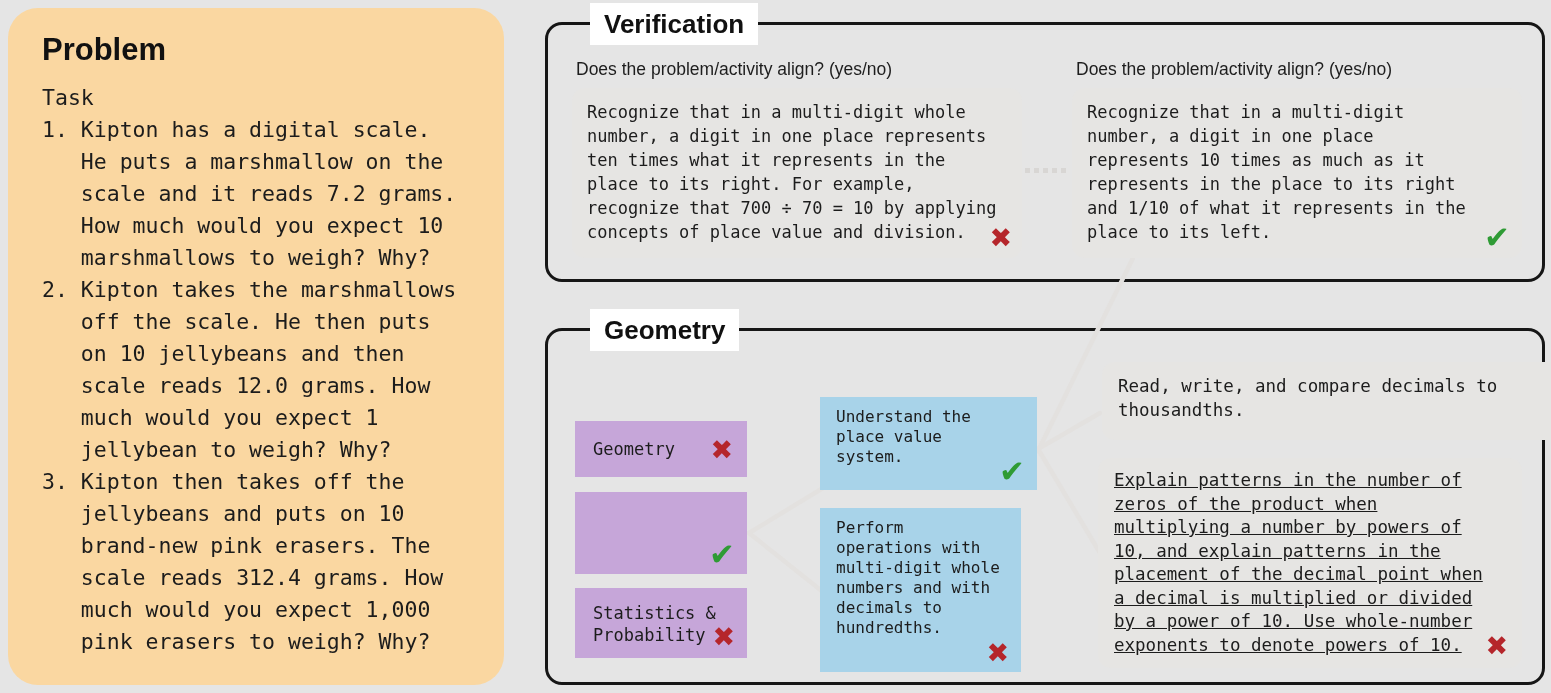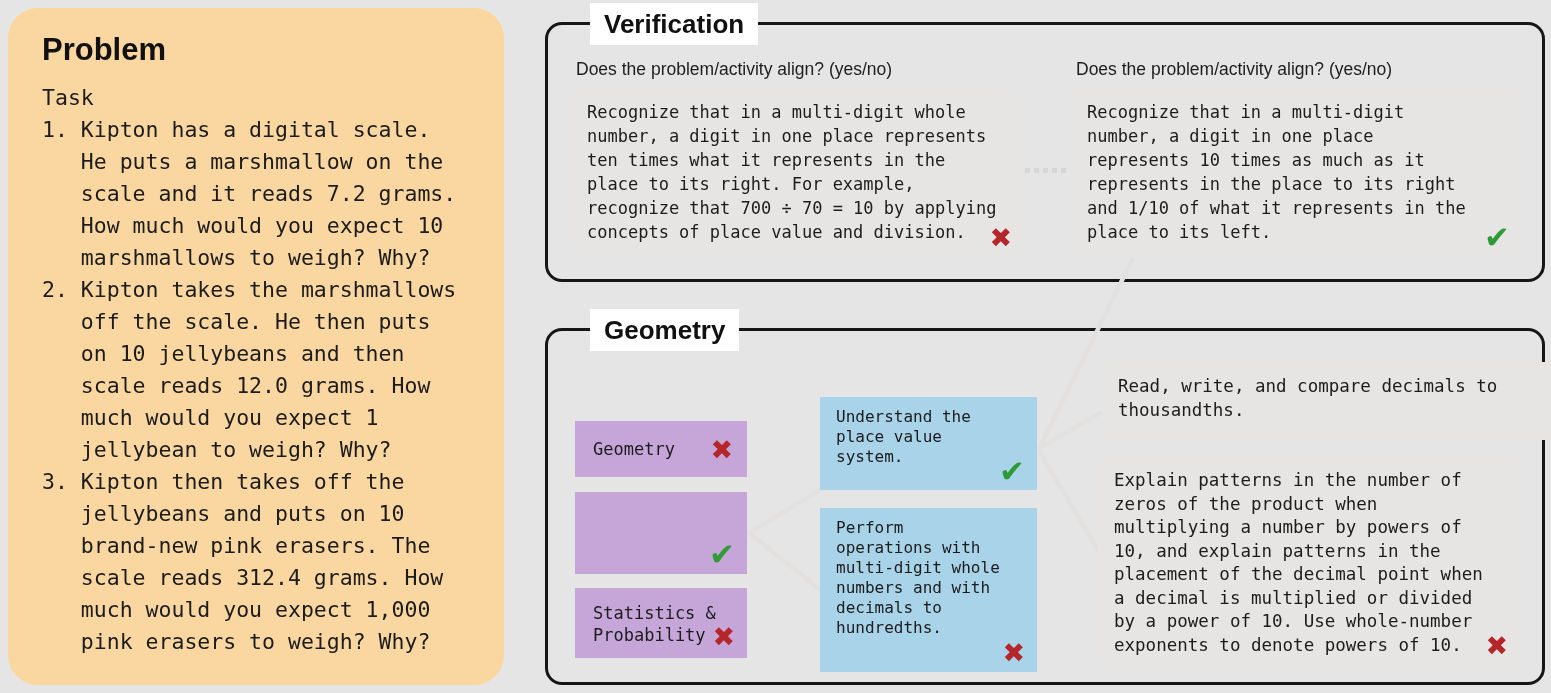--- a/index.html
+++ b/index.html
@@ -135,37 +135,37 @@
 Probability</div>
     <span class="mark no" style="right:12px; bottom:8px;">✖</span>
   </div>
 
   <div class="card blue-card" style="left:820px; top:397px; width:217px; height:93px;">
     <div class="txt mono b-text" style="left:16px; top:10px;">Understand the
 place value
 system.</div>
     <span class="mark yes" style="right:12px; bottom:3px;">✔</span>
   </div>
-  <div class="card blue-card" style="left:820px; top:508px; width:217px; height:164px;">
+  <div class="card blue-card" style="left:820px; top:508px; width:201px; height:164px;">
     <div class="txt mono b-text" style="left:16px; top:10px;">Perform
 operations with
 multi-digit whole
 numbers and with
 decimals to
 hundredths.</div>
     <span class="mark no" style="right:12px; bottom:6px;">✖</span>
   </div>
 
   <div class="card gray-card" style="left:1102px; top:362px; width:484px; height:78px;">
     <div class="txt mono s-text" style="left:16px; top:12px;">Read, write, and compare decimals to
 thousandths.</div>
     <span class="mark no" style="right:14px; bottom:6px;">✖</span>
   </div>
   <div class="card gray-card" style="left:1098px; top:458px; width:424px; height:210px;">
-    <div class="txt mono s-text" style="left:16px; top:11px; line-height:23.5px;">Explain patterns in the number of
+    <div class="txt mono s-text" style="left:16px; top:11px; line-height:23.5px;text-decoration:underline;">Explain patterns in the number of
 zeros of the product when
 multiplying a number by powers of
 10, and explain patterns in the
 placement of the decimal point when
 a decimal is multiplied or divided
 by a power of 10. Use whole-number
 exponents to denote powers of 10.</div>
     <span class="mark no" style="right:14px; bottom:9px;">✖</span>
   </div>
 

